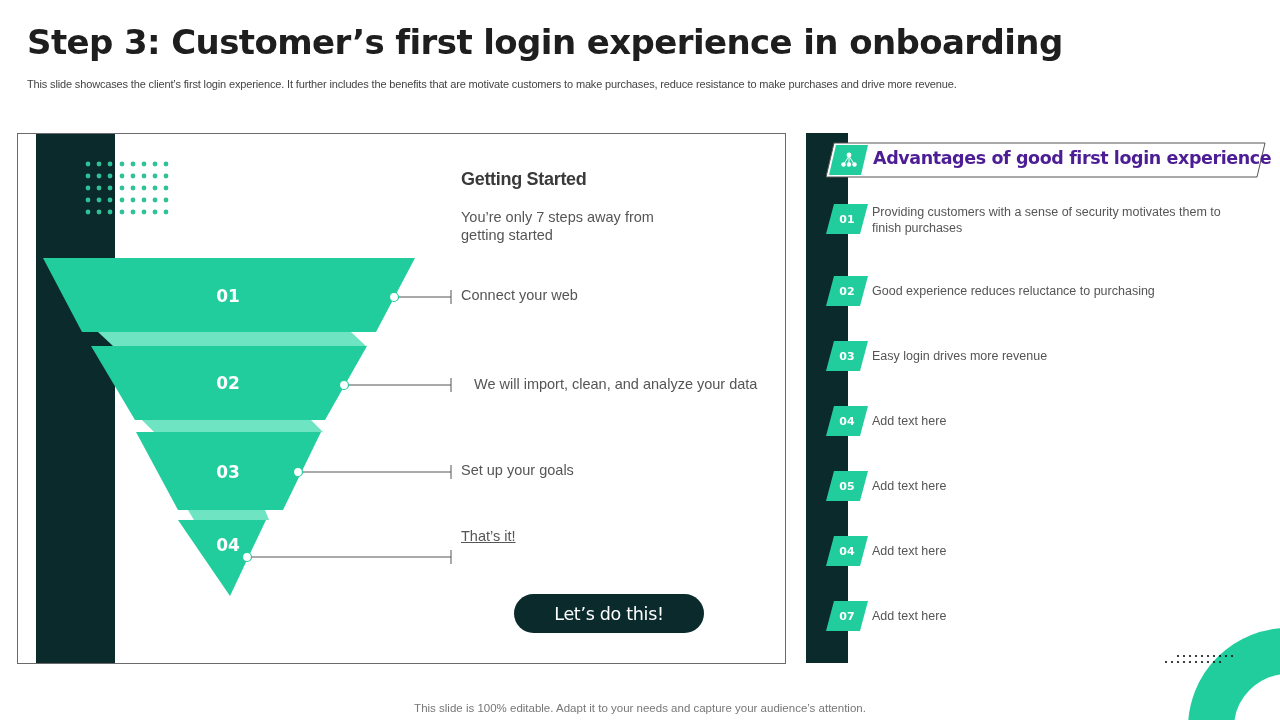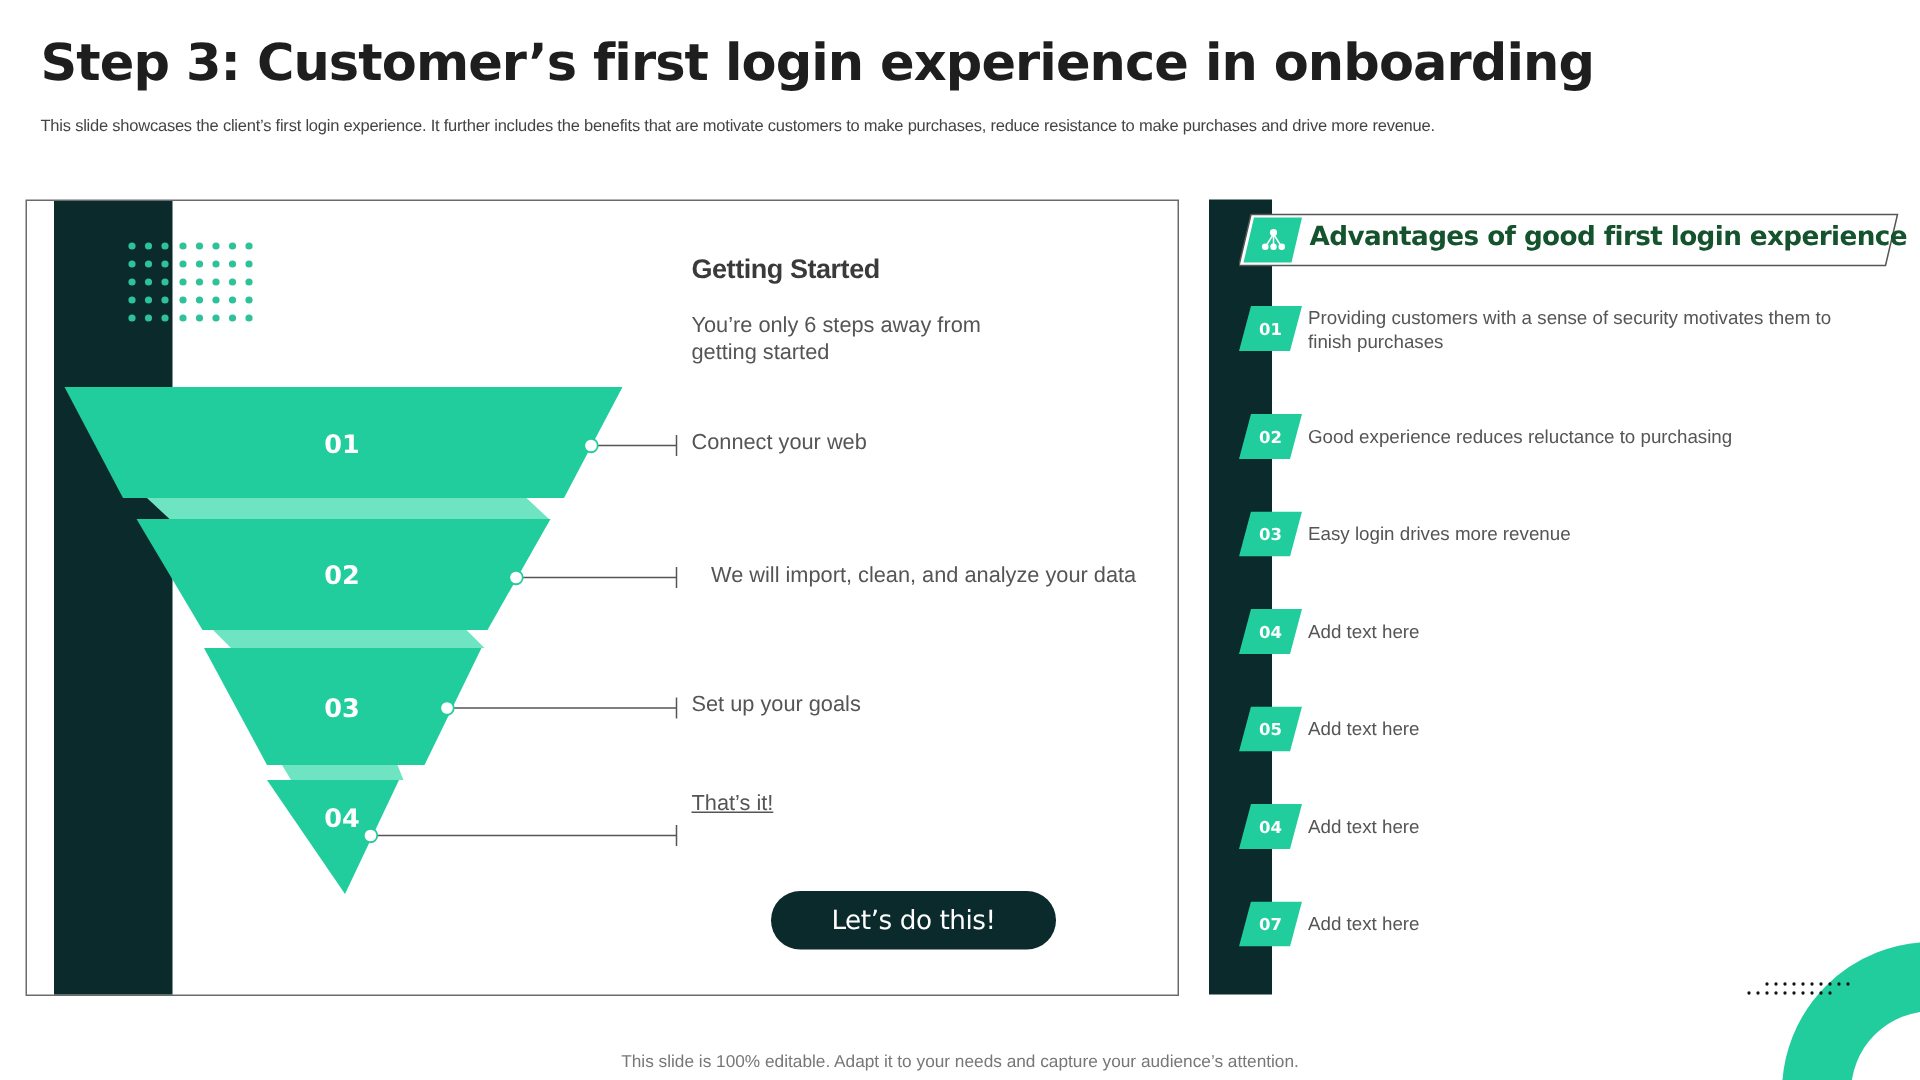--- a/index.html
+++ b/index.html
@@ -20,21 +20,21 @@
   .gs-sub { position: absolute; left: 443px; top: 74px; font-size: 14.5px; color: #555; line-height: 18px; width: 220px; }
 
   .step-label { position: absolute; left: 443px; font-size: 14.5px; color: #555; white-space: nowrap; }
 
   .cta { position: absolute; left: 496px; top: 460px; width: 190px; height: 39px; border-radius: 20px; background: #0b2a2c; color: #fff; font-family: "DejaVu Sans", sans-serif; font-weight: normal; font-size: 17.5px; letter-spacing: -0.3px; display: flex; align-items: center; justify-content: center; cursor: pointer; }
 
   .right-dark-bar { position: absolute; left: 806px; top: 133px; width: 42px; height: 530px; background: #0b2a2c; }
 
   .adv-header { position: absolute; left: 826px; top: 142px; width: 440px; height: 36px; }
   .adv-header svg { position: absolute; left: 0; top: 0; }
-  .adv-title { position: absolute; left: 47px; top: 6px; font-family: "DejaVu Sans", sans-serif; font-weight: bold; font-size: 17.5px; letter-spacing: -0.4px; color: #14532d; white-space: nowrap; }
+  .adv-title { position: absolute; left: 47px; top: 6px; font-family: "DejaVu Sans", sans-serif; font-weight: bold; font-size: 17.5px; letter-spacing: -0.4px; color: #4c1d95; white-space: nowrap; }
 
   .adv-item { position: absolute; left: 826px; width: 440px; }
   .adv-badge { position: absolute; left: 0; top: 0; width: 42px; height: 30px; }
   .adv-badge svg { position: absolute; left: 0; top: 0; }
   .adv-badge span { position: absolute; left: 0; top: 0; width: 42px; height: 30px; display: flex; align-items: center; justify-content: center; font-family: "DejaVu Sans", sans-serif; font-weight: bold; font-size: 11px; color: #fff; }
   .adv-text { position: absolute; left: 46px; top: 0; font-size: 12.5px; color: #555; line-height: 16px; width: 360px; }
 
   .footer { position: absolute; left: 0; width: 1280px; top: 702px; text-align: center; font-size: 11.5px; color: #777; }
 
   .deco-ring { position: absolute; left: 1188px; top: 628px; width: 200px; height: 200px; border-radius: 50%; border: 46px solid #21cd9d; }
@@ -122,21 +122,21 @@
     </g>
     <g fill="#ffffff" stroke="#21cd9d" stroke-width="1.2">
       <circle cx="376" cy="163" r="4.5"></circle>
       <circle cx="326" cy="251" r="4.5"></circle>
       <circle cx="280" cy="338" r="4.5"></circle>
       <circle cx="229" cy="423" r="4.5"></circle>
     </g>
   </svg>
 
   <div class="gs-title">Getting Started</div>
-  <div class="gs-sub">You’re only 6 steps away from getting started</div>
+  <div class="gs-sub">You’re only 7 steps away from getting started</div>
 
   <div class="step-label" style="top:153px;">Connect your web</div>
   <div class="step-label" style="top:242px;margin-left:13px;">We will import, clean, and analyze your data</div>
   <div class="step-label" style="top:328px;">Set up your goals</div>
   <div class="step-label" style="top:394px;text-decoration:underline;">That’s it!</div>
 
   <div class="cta">Let’s do this!</div>
 </div>
 
 <div class="right-dark-bar"></div>

